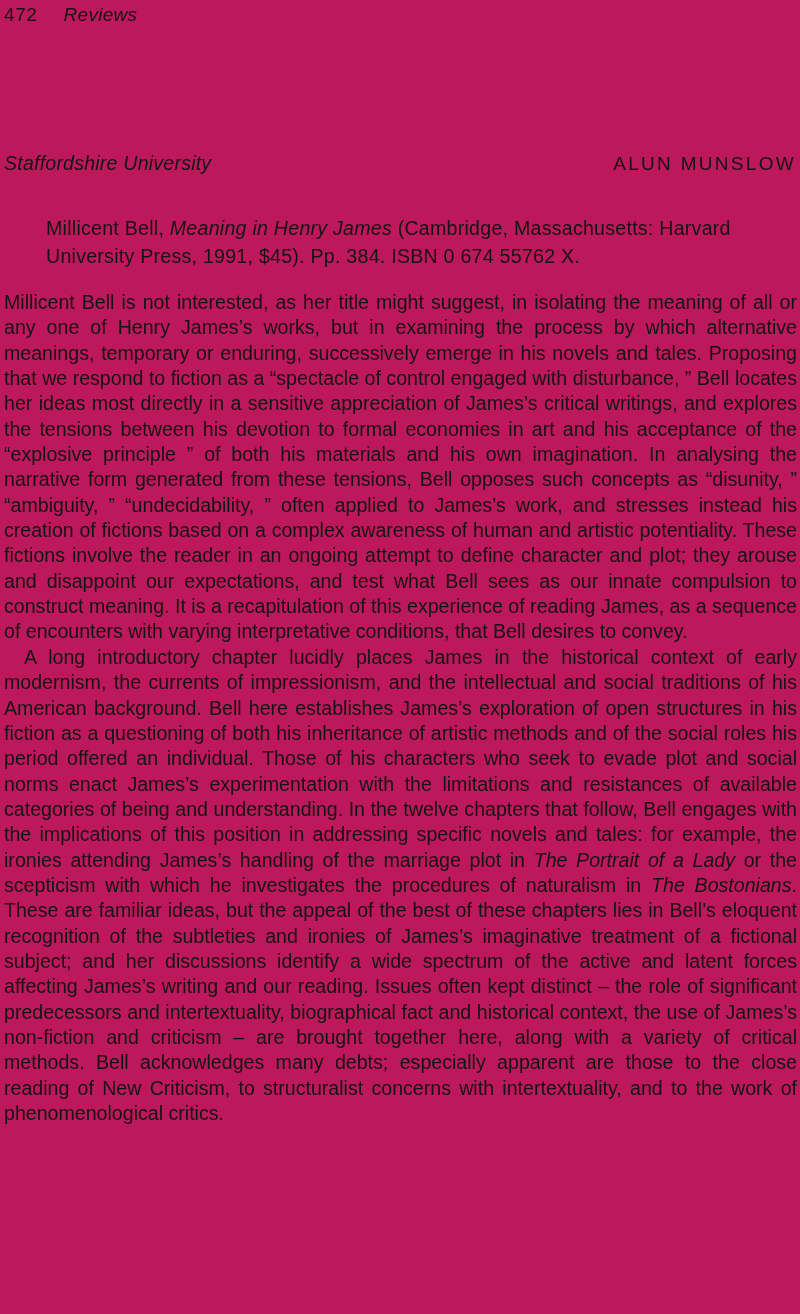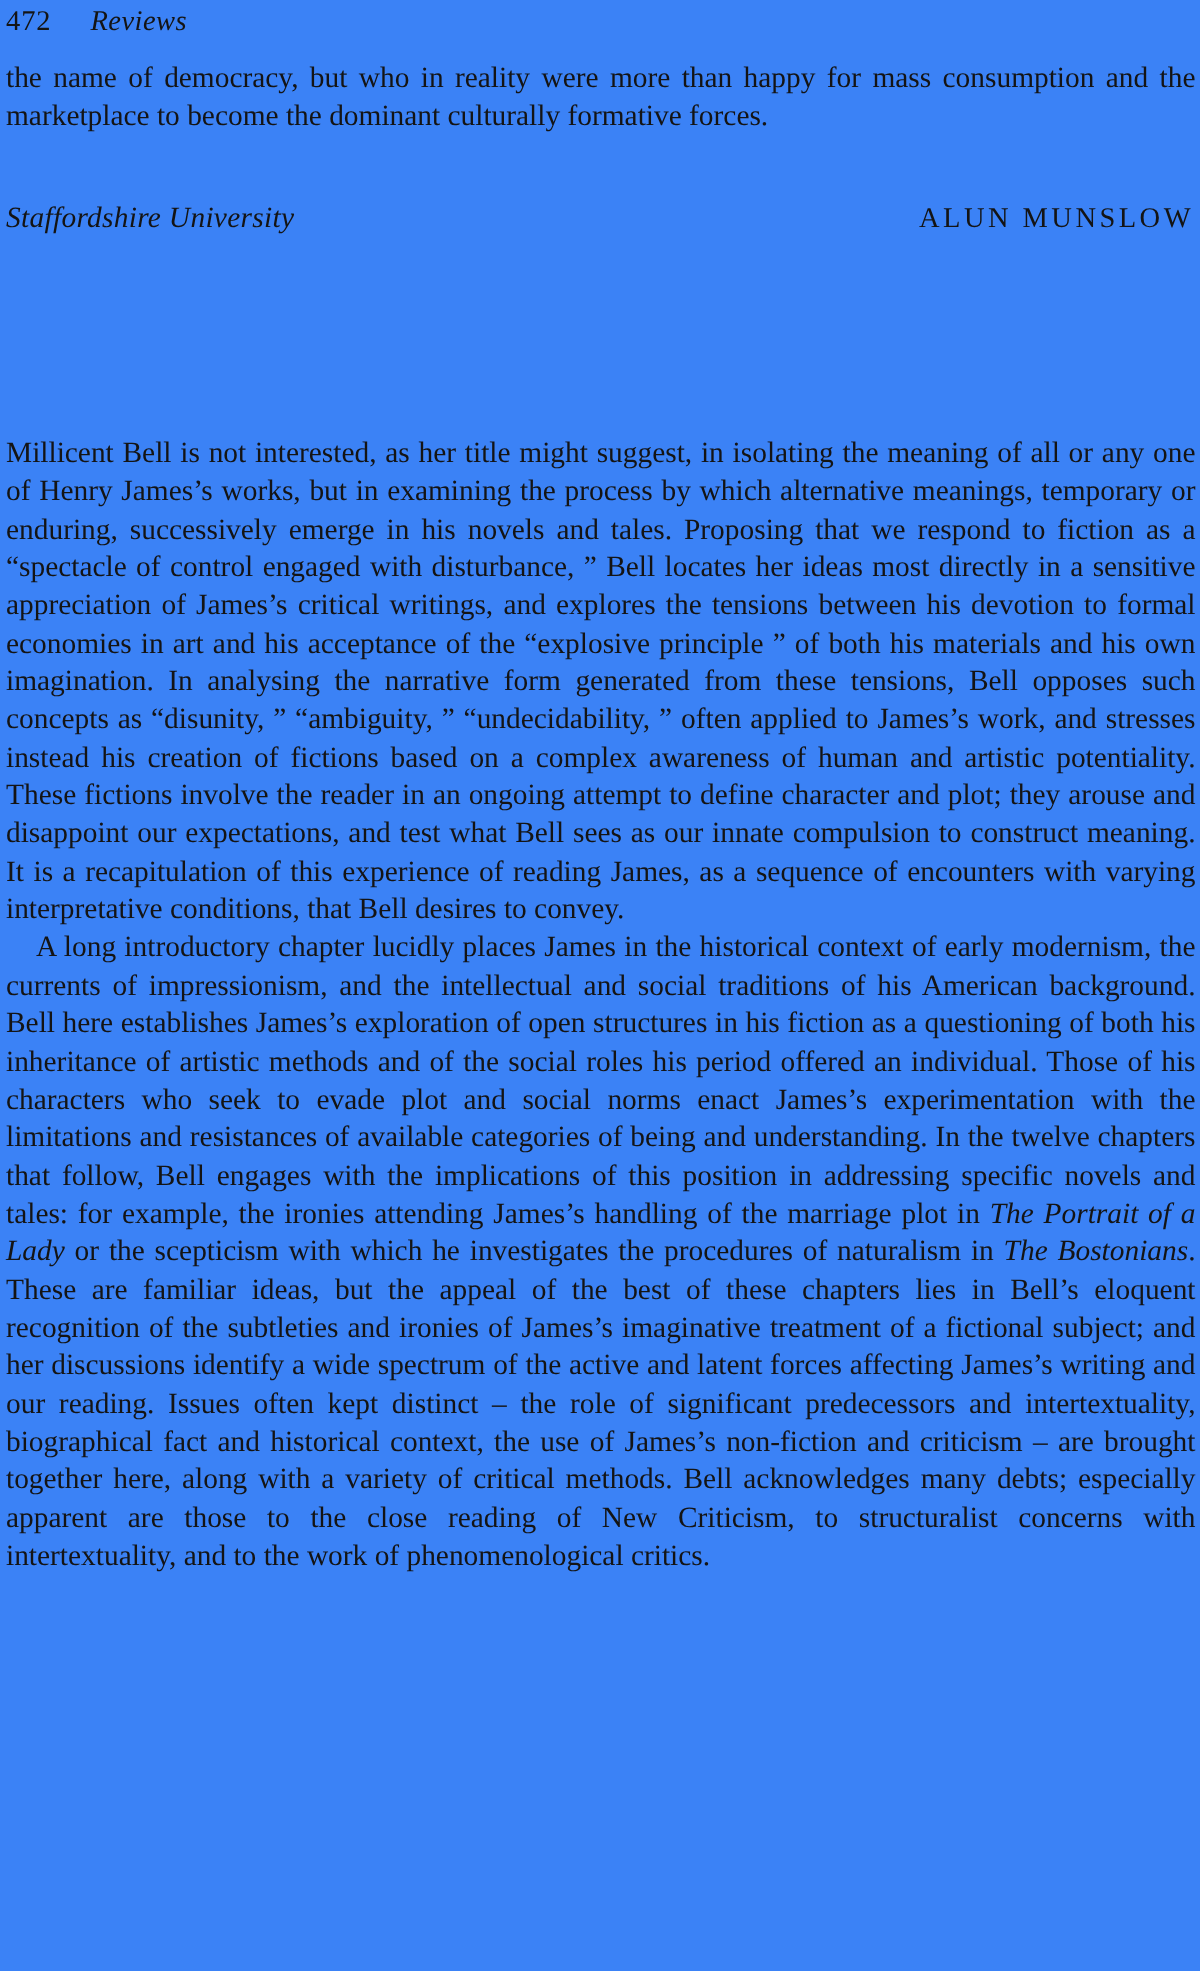--- a/index.html
+++ b/index.html
@@ -6,23 +6,23 @@
   html, body {
     margin: 0;
     padding: 0;
     background: #ffffff;
   }
 
   .page {
     position: relative;
     width: 800px;
     height: 1314px;
-    background: #3b82f6;
+    background: #be185d;
     color: #141414;
-    font-family: Liberation Serif, serif;
+    font-family: Liberation Sans, sans-serif;
     overflow: hidden;
     box-sizing: border-box;
   }
 
   
   .running-head {
     position: absolute;
     left: 4px;
     top: 4px;
     width: 792px;
@@ -64,21 +64,21 @@
   }
   
 
   
   #continued-paragraph { top: 40px; }
 
   
   .signature-row {
     position: absolute;
     left: 4px;
-    top: 135px;
+    top: 152px;
     width: 793px;
     height: 28px;
     display: flex;
     align-items: baseline;
     justify-content: space-between;
   }
   .affiliation {
     font-style: italic;
     font-size: 19.6px;
     letter-spacing: 0.2px;
@@ -115,29 +115,29 @@
 </style>
 </head>
 <body>
 
 <div class="page">
 
   <div class="running-head">
     <span class="folio">472</span><span class="head-title">Reviews</span>
   </div>
 
-  <div class="textblock" id="continued-paragraph">
-    <p>the name of democracy, but who in reality were more than happy for mass consumption and the marketplace to become the dominant culturally formative forces.</p>
-  </div>
 
   <div class="signature-row">
     <span class="affiliation">Staffordshire University</span>
     <span class="reviewer-name">ALUN MUNSLOW</span>
   </div>
 
+  <div id="book-citation">
+    <span>Millicent Bell, </span><span class="work-title">Meaning in Henry James</span><span> (Cambridge, Massachusetts: Harvard University Press, 1991, $45). Pp. 384. ISBN 0 674 55762 X.</span>
+  </div>
 
   <div class="textblock" id="review-body">
 
     <p>Millicent Bell is not interested, as her title might suggest, in isolating the meaning of all or any one of Henry James’s works, but in examining the process by which alternative meanings, temporary or enduring, successively emerge in his novels and tales. Proposing that we respond to fiction as a “spectacle of control engaged with disturbance, ” Bell locates her ideas most directly in a sensitive appreciation of James’s critical writings, and explores the tensions between his devotion to formal economies in art and his acceptance of the “explosive principle ” of both his materials and his own imagination. In analysing the narrative form generated from these tensions, Bell opposes such concepts as “disunity, ” “ambiguity, ” “undecidability, ” often applied to James’s work, and stresses instead his creation of fictions based on a complex awareness of human and artistic potentiality. These fictions involve the reader in an ongoing attempt to define character and plot; they arouse and disappoint our expectations, and test what Bell sees as our innate compulsion to construct meaning. It is a recapitulation of this experience of reading James, as a sequence of encounters with varying interpretative conditions, that Bell desires to convey.</p>
 
     <p class="indent"><span>A long introductory chapter lucidly places James in the historical context of early modernism, the currents of impressionism, and the intellectual and social traditions of his American background. Bell here establishes James’s exploration of open structures in his fiction as a questioning of both his inheritance of artistic methods and of the social roles his period offered an individual. Those of his characters who seek to evade plot and social norms enact James’s experimentation with the limitations and resistances of available categories of being and understanding. In the twelve chapters that follow, Bell engages with the implications of this position in addressing specific novels and tales: for example, the ironies attending James’s handling of the marriage plot in </span><span class="work-title">The Portrait of a Lady</span><span> or the scepticism with which he investigates the procedures of naturalism in </span><span class="work-title">The Bostonians</span><span>. These are familiar ideas, but the appeal of the best of these chapters lies in Bell’s eloquent recognition of the subtleties and ironies of James’s imaginative treatment of a fictional subject; and her discussions identify a wide spectrum of the active and latent forces affecting James’s writing and our reading. Issues often kept distinct – the role of significant predecessors and intertextuality, biographical fact and historical context, the use of James’s non-fiction and criticism – are brought together here, along with a variety of critical methods. Bell acknowledges many debts; especially apparent are those to the close reading of New Criticism, to structuralist concerns with intertextuality, and to the work of phenomenological critics.</span></p>
 
 
   </div>
 

